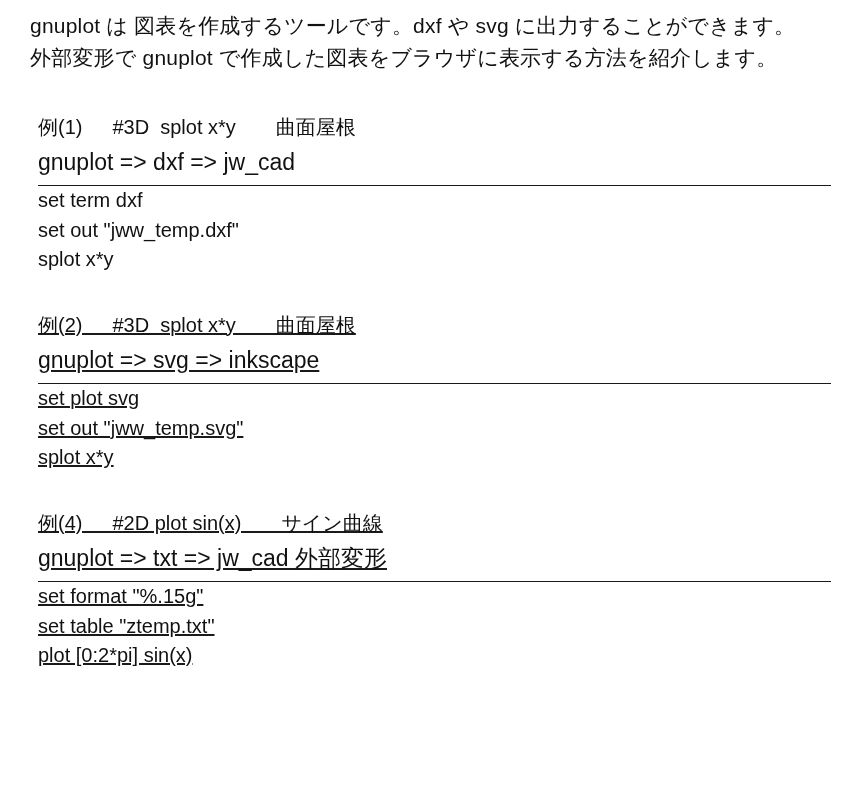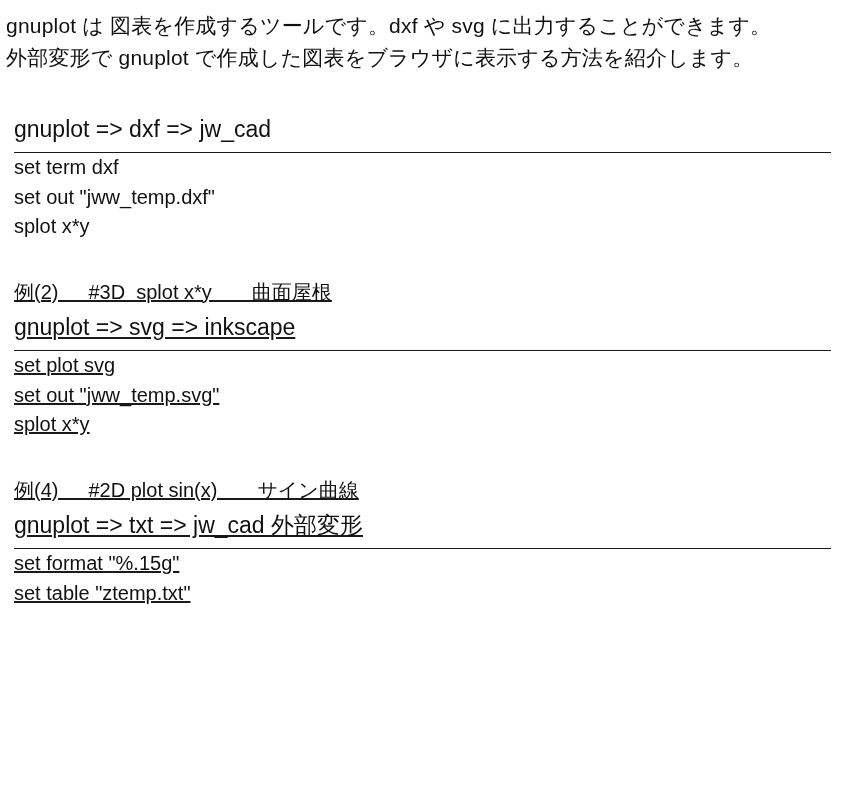--- a/index.html
+++ b/index.html
@@ -12,21 +12,21 @@
     background: #ffffff;
     font-family: "Liberation Sans", "DejaVu Sans", sans-serif;
     color: #1a1a1a;
     overflow: hidden;
   }
   .page {
     position: relative;
     width: 845px;
     height: 805px;
     box-sizing: border-box;
-    padding: 8px 14px 0 6px;
+    padding: 8px 14px 0 30px;
   }
   .intro {
     font-size: 21px;
     line-height: 1.35;
     color: #111111;
     margin: 4px 0 0 0;
     letter-spacing: 0.2px;
   }
   .intro.second {
   }
@@ -73,20 +73,21 @@
 <body>
 
 <div class="page">
 
   <p class="intro">gnuplot は 図表を作成するツールです。dxf や svg に出力することができます。</p>
   <p class="intro second">外部変形で gnuplot で作成した図表をブラウザに表示する方法を紹介します。</p>
 
   <div class="body-block">
 
     <div class="example">
+      <div class="ex-head">例(1)  #3D  splot x*y  曲面屋根</div>
       <div class="ex-flow">gnuplot =&gt; dxf =&gt; jw_cad</div>
       <hr class="rule">
       <div class="code">
         <div class="code-line">set term dxf</div>
         <div class="code-line">set out "jww_temp.dxf"</div>
         <div class="code-line">splot x*y</div>
       </div>
     </div>
 
     <div class="example">
@@ -100,17 +101,18 @@
       </div>
     </div>
 
     <div class="example">
       <div class="ex-head">例(4)  #2D plot sin(x)  サイン曲線</div>
       <div class="ex-flow">gnuplot =&gt; txt =&gt; jw_cad 外部変形</div>
       <hr class="rule">
       <div class="code">
         <div class="code-line">set format "%.15g"</div>
         <div class="code-line">set table "ztemp.txt"</div>
+        <div class="code-line">plot [0:2*pi] sin(x)</div>
       </div>
     </div>
 
   </div>
 </div>
 
 </body></html>

